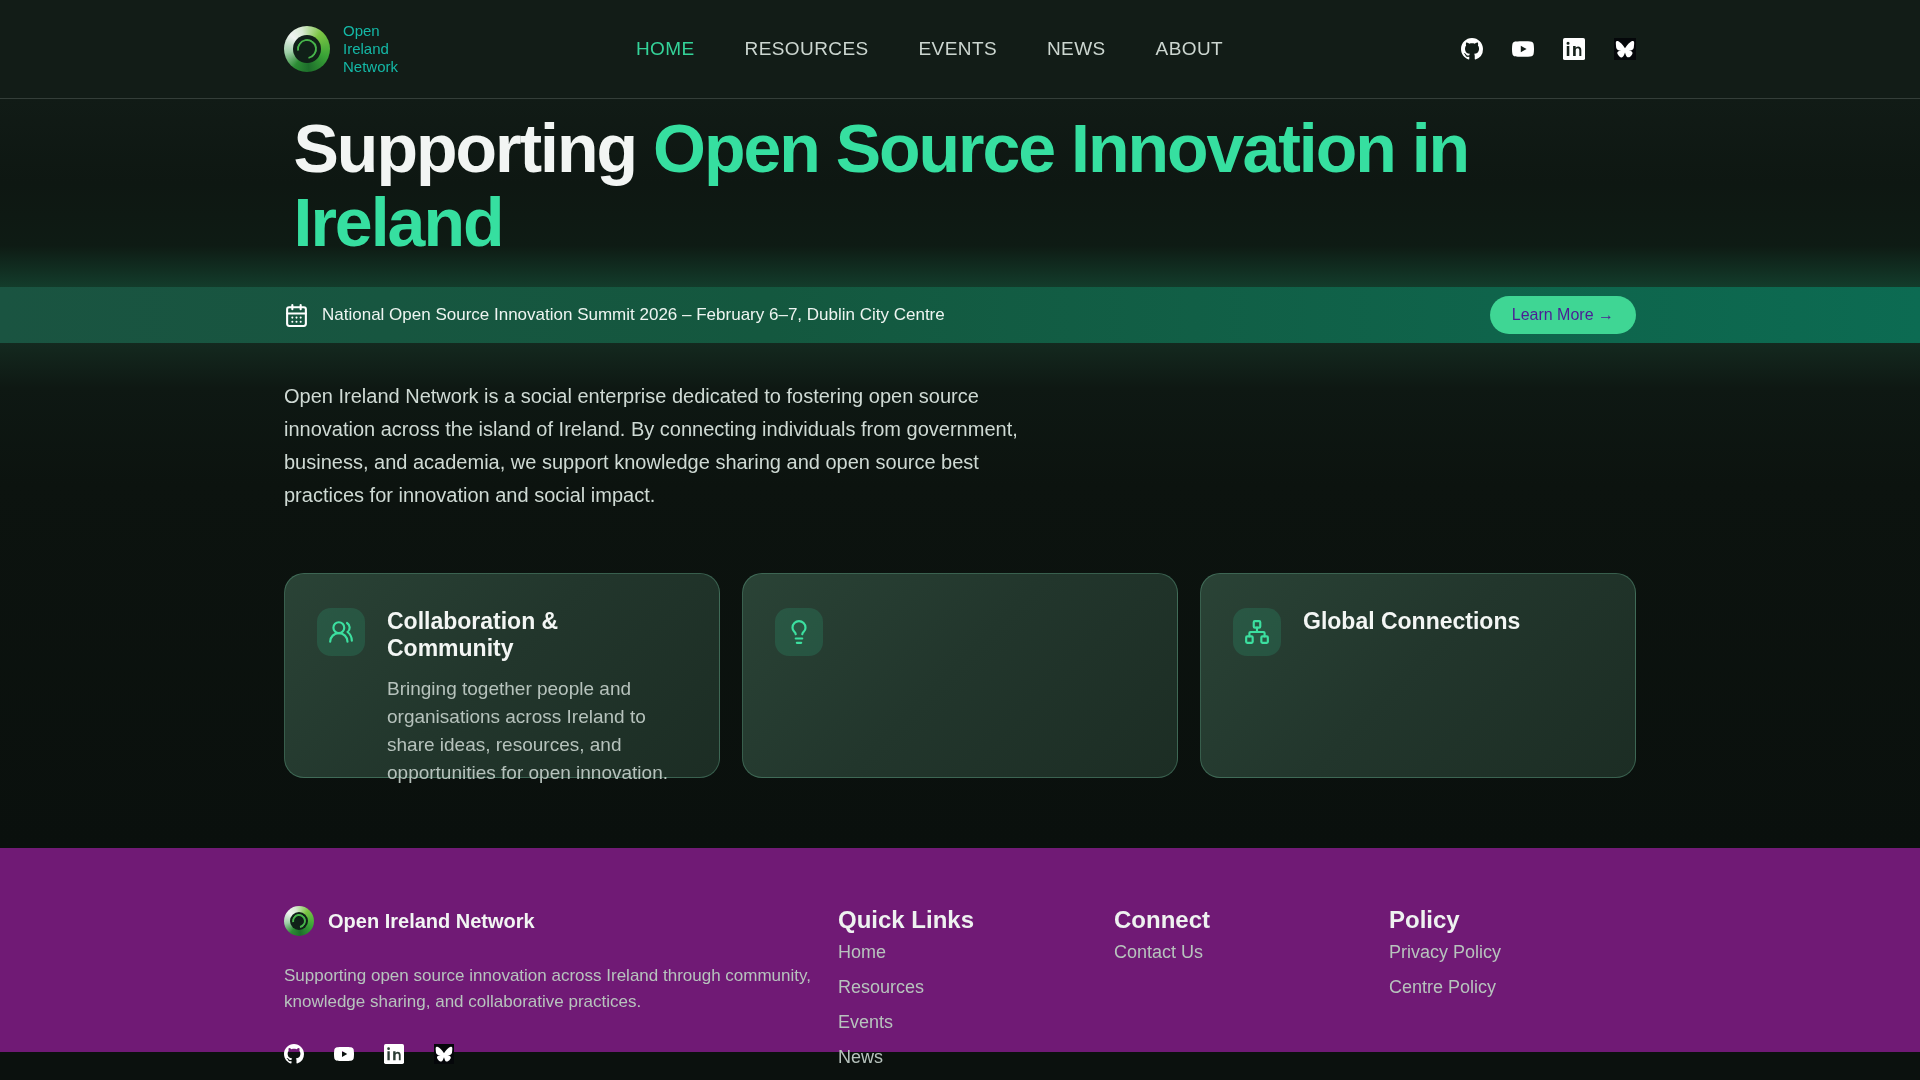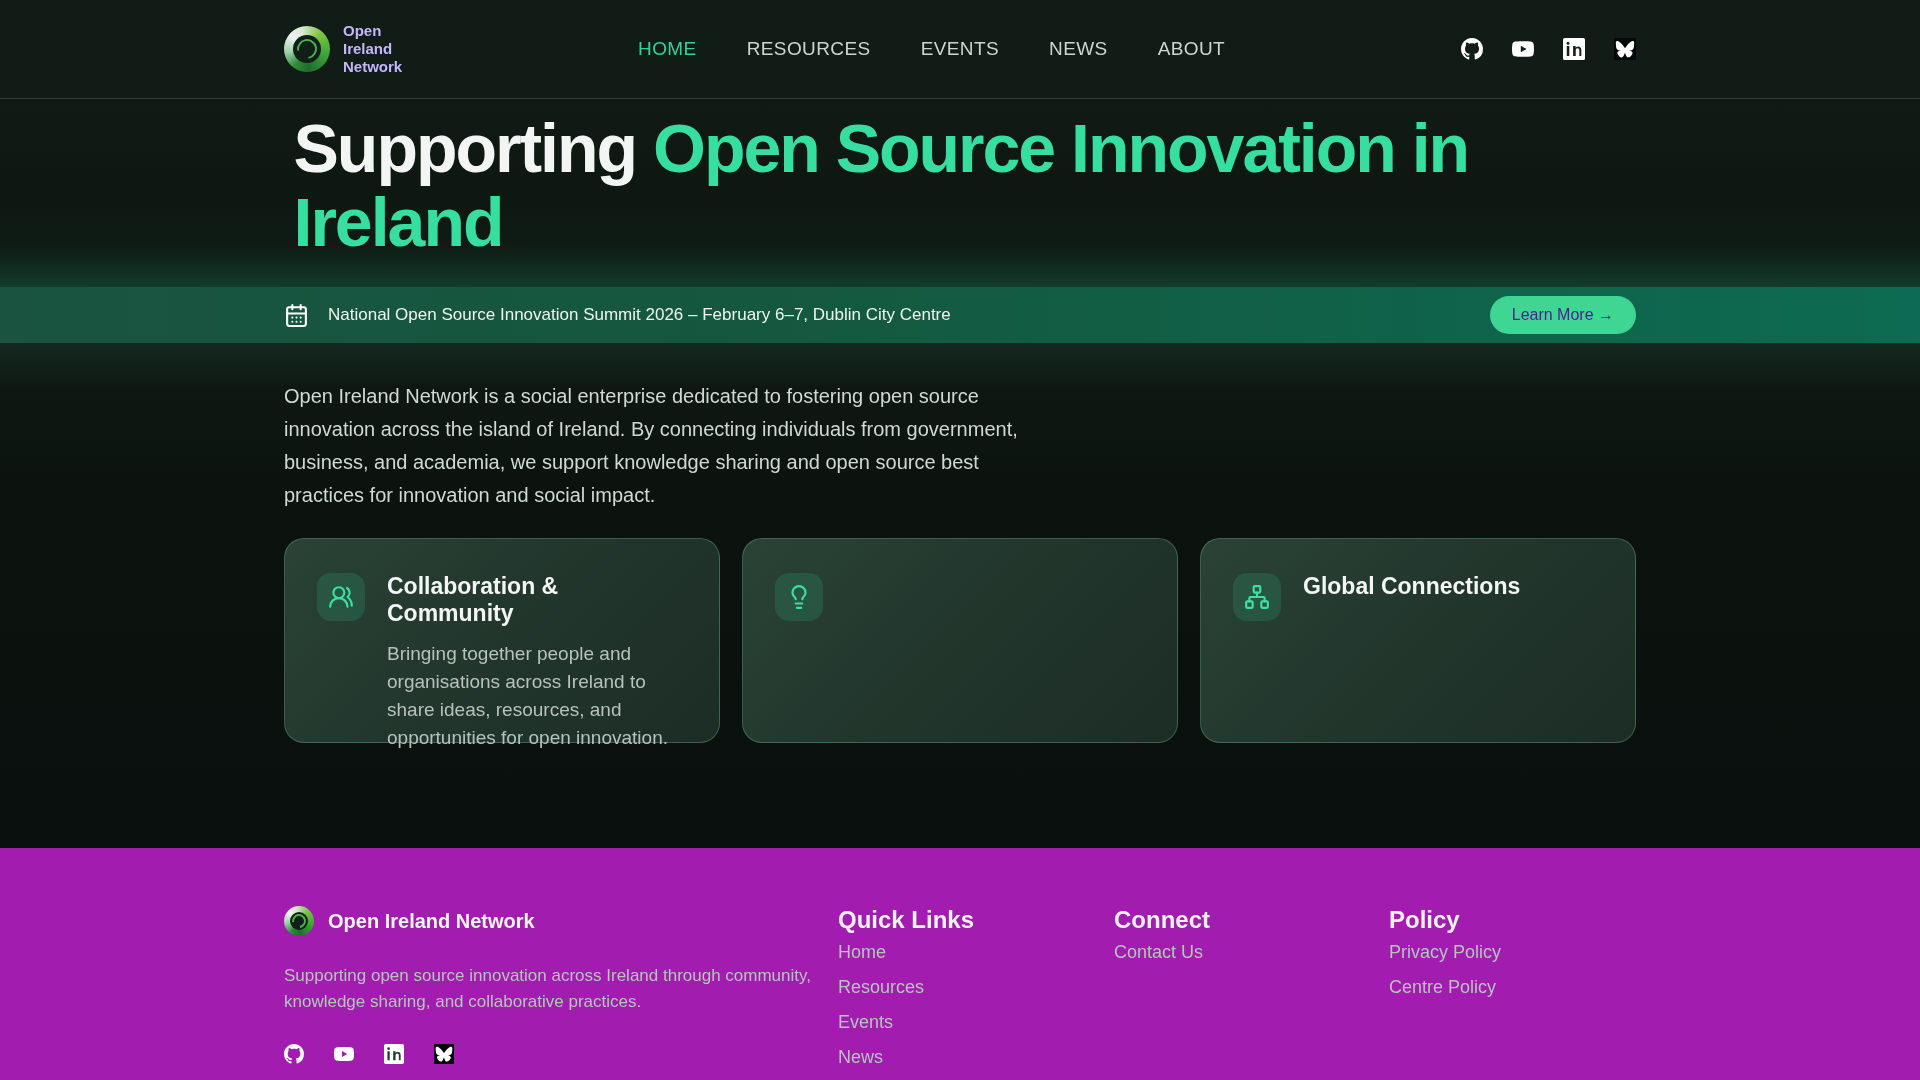--- a/index.html
+++ b/index.html
@@ -29,21 +29,21 @@
     content:""; position:absolute; inset:9px; border-radius:50%; background:#102018;
   }
   .logo-mark::after {
     content:""; position:absolute; inset:13px; border-radius:50%;
     border:2px solid #46b34a; border-bottom-color:transparent;
     transform:rotate(35deg);
   }
   .logo-mark.small { width:30px; height:30px; }
   .logo-mark.small::before { inset:6px; }
   .logo-mark.small::after { inset:8px; border-width:2px; }
-  .brand-name { font-size:15px; font-weight:bold; line-height:18px; color:#c4b5fd; }
+  .brand-name { font-size:15px; font-weight:normal; line-height:18px; color:#14b8a6; }
   .main-nav { display:flex; gap:50px; }
   .nav-link {
     font-size:19px; letter-spacing:0.4px; color:#ccd6d0;
     text-decoration:none; cursor:pointer;
   }
   .nav-link.active { color:#34d399; }
   .social-row { display:flex; align-items:center; gap:29px; }
   .social-btn { display:inline-flex; cursor:pointer; }
   .social-btn svg { display:block; }
 
@@ -60,55 +60,55 @@
   }
   .hero .accent { color:#36dfa0; }
 
   
   .banner {
     height:56px;
     background:linear-gradient(90deg,#1a5441 0%, #14583f 40%, #0c6b52 100%);
     display:flex; align-items:center;
   }
   .banner-inner { display:flex; align-items:center; justify-content:space-between; }
-  .banner-left { display:flex; align-items:center; gap:19px; }
+  .banner-left { display:flex; align-items:center; gap:13px; }
   .banner-text { font-size:17px; color:#eef5f1; }
   .banner-btn {
     border:none; cursor:pointer;
     background:#3fd694; color:#4c1d95;
     font-family:Liberation Sans, sans-serif; font-size:16px;
     padding:10px 22px; border-radius:999px;
   }
 
   
   .main-section {
     height:505px;
     background:linear-gradient(180deg,#14291f 0%, #0e1813 9%, #0c130f 28%, #0a100d 100%);
   }
   .intro {
     padding-top:37px; width:770px;
     font-size:20px; line-height:33px; color:#cfdad4;
   }
-  .cards { margin-top:26px; display:grid; grid-template-columns:repeat(3,1fr); gap:22px; }
+  .cards { margin-top:61px; display:grid; grid-template-columns:repeat(3,1fr); gap:22px; }
   .card {
     height:205px; border-radius:20px; padding:34px 30px 0 32px;
     border:1px solid rgba(120,205,170,0.30);
     background:linear-gradient(135deg,#2a4336 0%, #22362c 48%, #1c2d24 100%);
     display:flex; gap:22px; align-items:flex-start;
   }
   .icon-tile {
     flex:0 0 48px; width:48px; height:48px; border-radius:14px;
     background:rgba(52,211,153,0.16);
     display:flex; align-items:center; justify-content:center;
   }
   .card-title { font-size:23px; font-weight:bold; color:#f3f6f4; margin-bottom:13px; }
   .card-body { font-size:19px; line-height:28px; color:#b6c2bc; }
 
   
-  .site-footer { height:232px; background:#a21caf; }
+  .site-footer { height:204px; background:#701a75; }
   .footer-grid {
     padding-top:58px;
     display:grid; grid-template-columns:554px 276px 275px 1fr;
   }
   .footer-brand-row { display:flex; align-items:center; gap:14px; }
   .footer-brand-name { font-size:20px; font-weight:bold; color:#f2f5f3; }
   .footer-tagline { margin-top:27px; width:550px; font-size:17px; line-height:26px; color:#b7c3bd; }
   .footer-socials { margin-top:29px; display:flex; align-items:center; gap:30px; }
   .footer-heading { font-size:24px; font-weight:bold; color:#eef2f0; margin-bottom:9px; }
   .footer-link {

